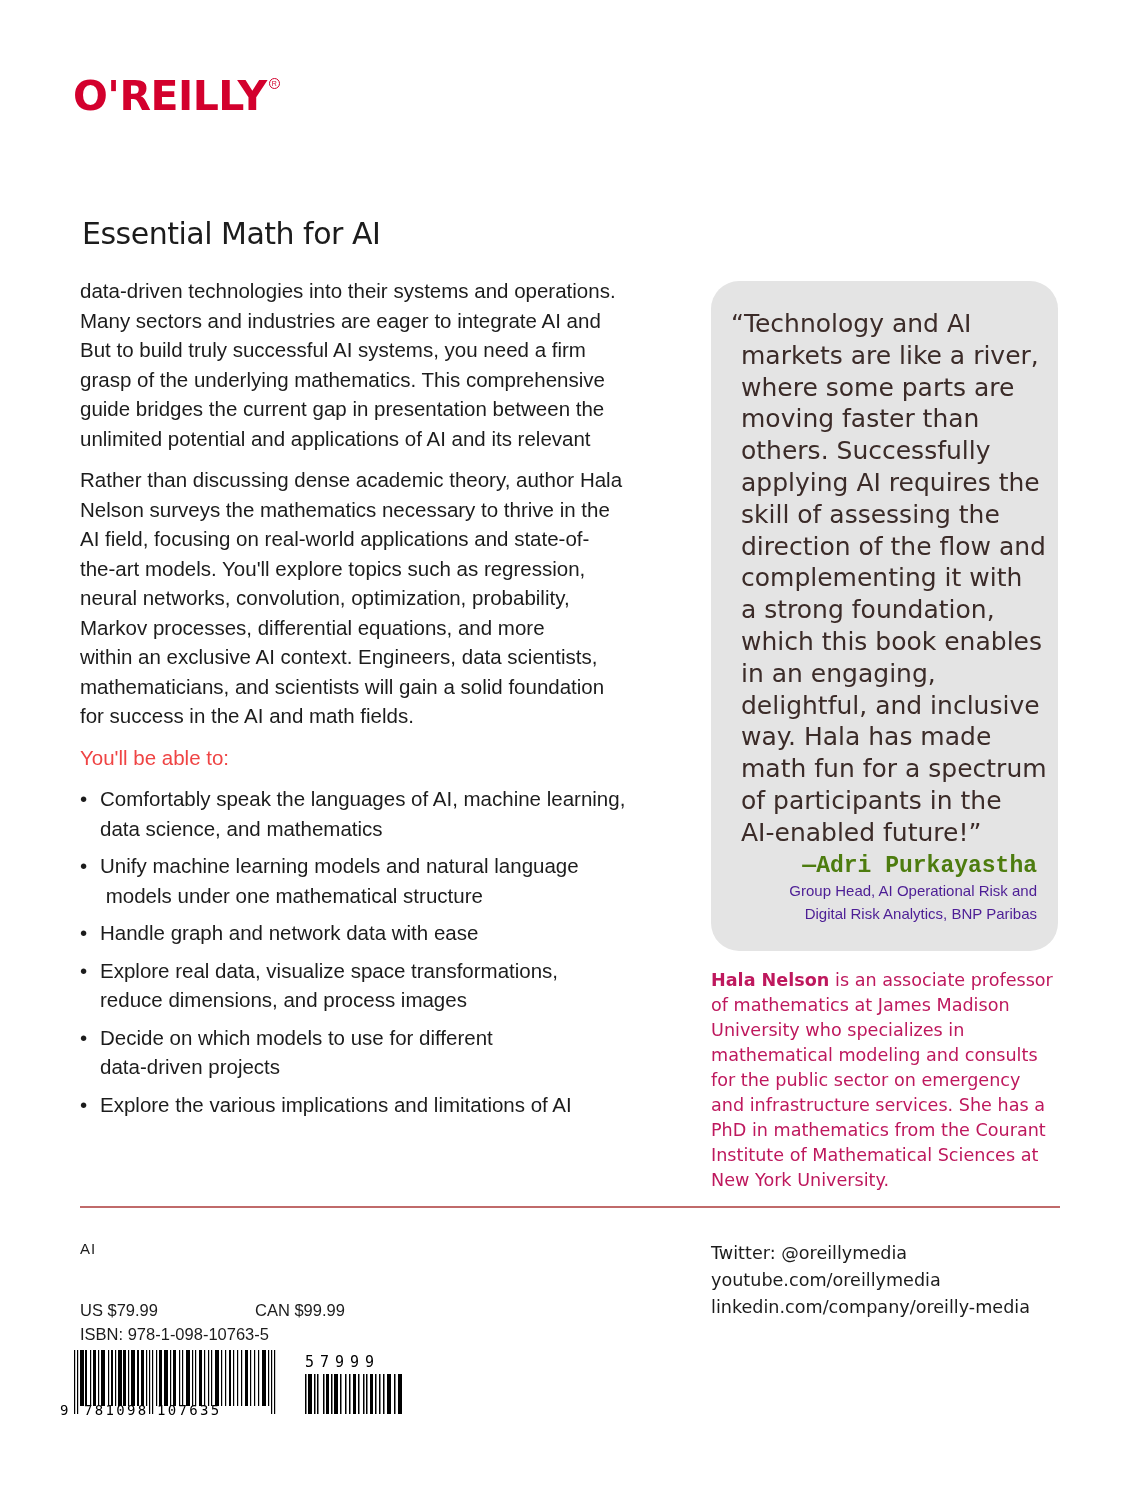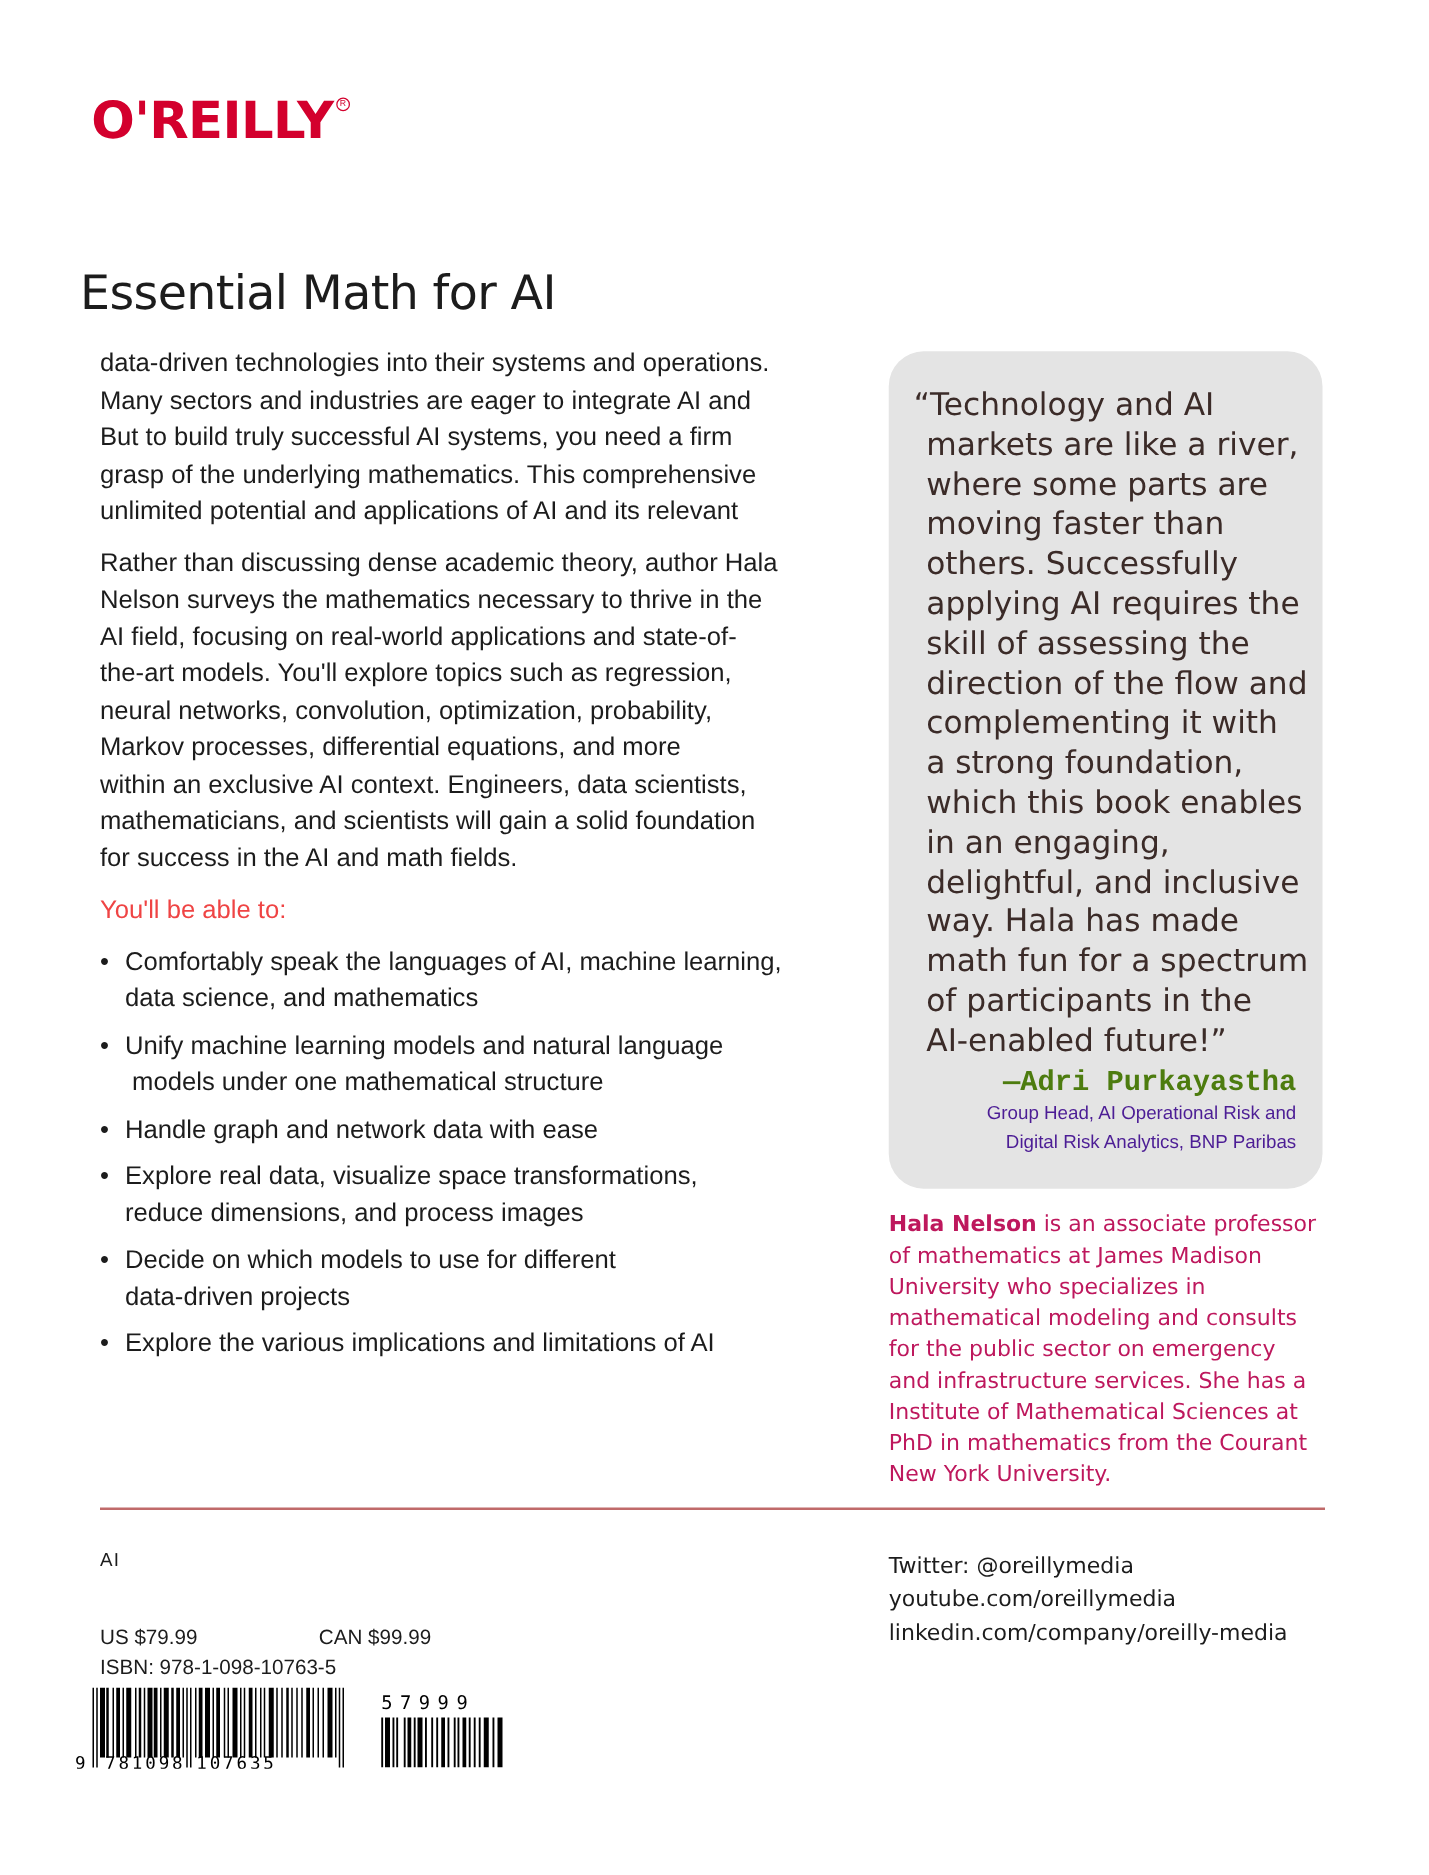--- a/index.html
+++ b/index.html
@@ -3,21 +3,21 @@
   <meta charset="utf-8">
   <style>
     * { box-sizing: border-box; margin: 0; padding: 0; }
     html, body { width: 1143px; height: 1500px; background: #ffffff; overflow: hidden; }
     body { position: relative; font-family: "Liberation Sans", sans-serif; color: #1a1a1a; }
 
     .logo { position: absolute; left: 73px; top: 76px; display: flex; align-items: flex-start; }
     .logo-text { font-family: "DejaVu Sans", sans-serif; font-size: 41px; font-weight: bold; color: #d3002d; letter-spacing: -0.5px; line-height: 1; }
     .logo-reg { font-size: 10px; color: #d3002d; margin-left: 2px; margin-top: 2px; border: 1px solid #d3002d; border-radius: 50%; width: 11px; height: 11px; display: flex; align-items: center; justify-content: center; font-size: 7px; }
 
-    .title { position: absolute; left: 64px; top: 210px; font-family: "DejaVu Sans", sans-serif; font-size: 38px; font-weight: normal; color: #1c1c1c; letter-spacing: -0.5px; line-height: 48px; text-align: right; }
+    .title { position: absolute; left: 82px; top: 210px; font-family: "DejaVu Sans", sans-serif; font-size: 30px; font-weight: normal; color: #1c1c1c; letter-spacing: -0.5px; line-height: 48px; text-align: right; }
 
     .left-col { position: absolute; left: 80px; top: 276px; width: 600px; }
     .para { font-family: "Liberation Sans", sans-serif; font-size: 20.5px; line-height: 29.5px; color: #1c1c1c; margin-bottom: 12px; }
     .para-line { display: block; white-space: nowrap; }
 
     .able-heading { font-size: 20.5px; line-height: 29.5px; color: #ef4444; margin-top: 2px; margin-bottom: 12px; }
     .bullets { list-style: none; }
     .bullet { position: relative; padding-left: 20px; font-size: 20.5px; line-height: 29.5px; color: #1c1c1c; margin-bottom: 8px; }
     .bullet::before { content: "•"; position: absolute; left: 0; top: 0; }
     .bullet-line { display: block; white-space: nowrap; }
@@ -56,20 +56,21 @@
 </div>
 
 <h1 class="title">Essential Math for AI</h1>
 
 <div class="left-col">
   <p class="para">
     <span class="para-line">data-driven technologies into their systems and operations.</span>
     <span class="para-line">Many sectors and industries are eager to integrate AI and</span>
     <span class="para-line">But to build truly successful AI systems, you need a firm</span>
     <span class="para-line">grasp of the underlying mathematics. This comprehensive</span>
+    <span class="para-line">guide bridges the current gap in presentation between the</span>
     <span class="para-line">unlimited potential and applications of AI and its relevant</span>
   </p>
   <p class="para">
     <span class="para-line">Rather than discussing dense academic theory, author Hala</span>
     <span class="para-line">Nelson surveys the mathematics necessary to thrive in the</span>
     <span class="para-line">AI field, focusing on real-world applications and state-of-</span>
     <span class="para-line">the-art models. You'll explore topics such as regression,</span>
     <span class="para-line">neural networks, convolution, optimization, probability,</span>
     <span class="para-line">Markov processes, differential equations, and more</span>
     <span class="para-line">within an exclusive AI context. Engineers, data scientists,</span>
@@ -132,22 +133,22 @@
   </div>
 </div>
 
 <div class="bio">
   <span class="bio-line"><span class="bio-name">Hala Nelson</span><span style="white-space:pre"> is an associate professor</span></span>
   <span class="bio-line">of mathematics at James Madison</span>
   <span class="bio-line">University who specializes in</span>
   <span class="bio-line">mathematical modeling and consults</span>
   <span class="bio-line">for the public sector on emergency</span>
   <span class="bio-line">and infrastructure services. She has a</span>
+  <span class="bio-line">PhD in mathematics from the Courant</span>
   <span class="bio-line">Institute of Mathematical Sciences at</span>
-  <span class="bio-line">PhD in mathematics from the Courant</span>
   <span class="bio-line">New York University.</span>
 </div>
 
 <div class="divider"></div>
 
 <div class="category">AI</div>
 <div class="prices">
   <span class="price-us">US $79.99</span>
   <span class="price-can">CAN $99.99</span>
 </div>

